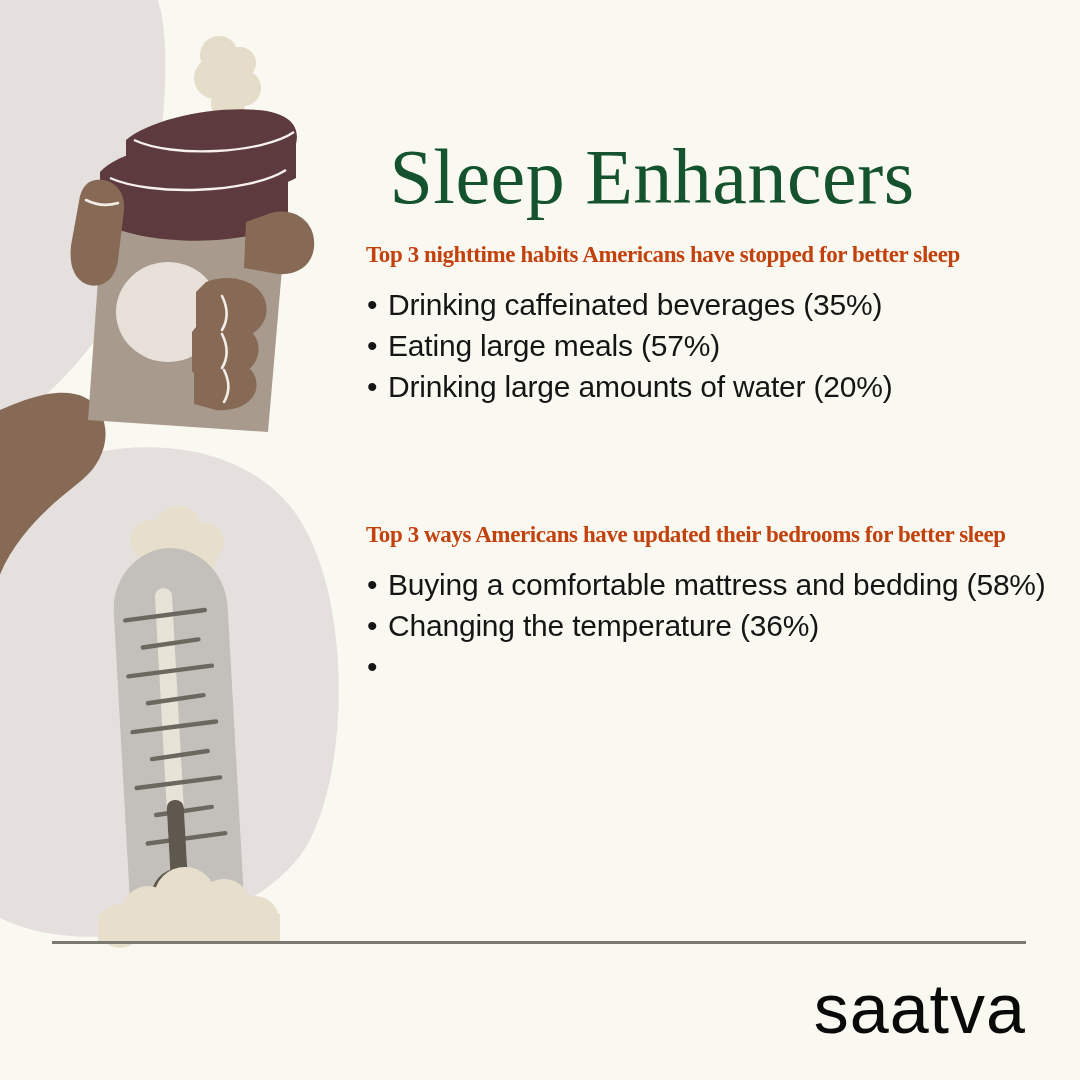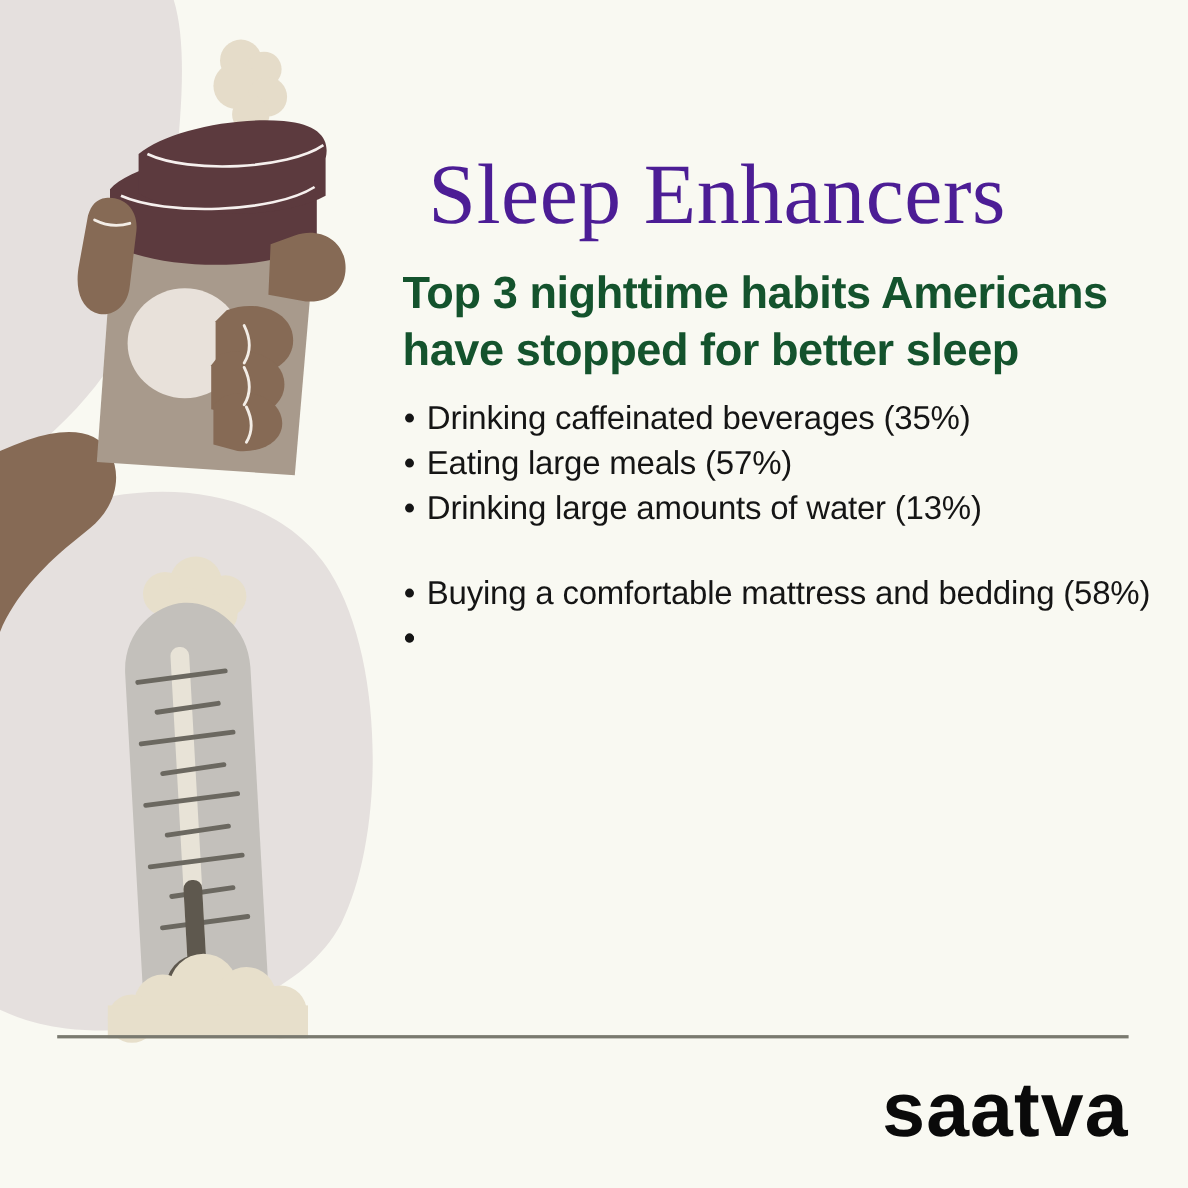--- a/index.html
+++ b/index.html
@@ -39,35 +39,35 @@
   .title {
     position: absolute;
     left: 0;
     top: 86px;
     width: 600px;
     text-align: center;
     font-family: "Liberation Serif", "DejaVu Serif", serif;
     font-size: 78px;
     font-weight: 400;
     letter-spacing: 0.5px;
-    color: #4c1d95;
+    color: #14532d;
     line-height: 1.0;
     white-space: nowrap;
   }
 
   .section { position: absolute; left: 14px; width: 686px; }
   .section-1 { top: 240px; }
   .section-2 { top: 520px; }
 
   .sec-head {
-    font-family: Liberation Sans, sans-serif;
-    font-size: 41px;
+    font-family: Liberation Serif, serif;
+    font-size: 23px;
     font-weight: 700;
     letter-spacing: -0.4px;
-    color: #14532d;
+    color: #c2410c;
     line-height: 1.28;
     margin: 0 0 16px 0;
   }
 
   .bullets {
     list-style: none;
     margin: 0;
     padding: 0;
   }
   .bullets li {
@@ -94,21 +94,21 @@
     width: 974px;
     height: 3px;
     background: #7A7A70;
   }
   .logo {
     position: absolute;
     right: 54px;
     top: 974px;
     font-family: "Liberation Sans", sans-serif;
     font-size: 70px;
-    font-weight: 700;
+    font-weight: 400;
     letter-spacing: 1px;
     color: #0A0A0A;
     line-height: 1;
   }
 </style>
 </head>
 <body>
 
 <div class="canvas">
 
@@ -210,33 +210,35 @@
         <li>
           <span class="dot">•</span>
           <span>Drinking caffeinated beverages (35%)</span>
         </li>
         <li>
           <span class="dot">•</span>
           <span>Eating large meals (57%)</span>
         </li>
         <li>
           <span class="dot">•</span>
-          <span>Drinking large amounts of water (13%)</span>
+          <span>Drinking large amounts of water (20%)</span>
         </li>
       </ul>
     </div>
 
     <div class="section section-2">
+      <h2 class="sec-head">Top 3 ways Americans have updated their bedrooms for better sleep</h2>
       <ul class="bullets">
         <li>
           <span class="dot">•</span>
           <span>Buying a comfortable mattress and bedding (58%)</span>
         </li>
         <li>
           <span class="dot">•</span>
+          <span>Changing the temperature (36%)</span>
         </li>
         <li>
           <span class="dot">•</span>
         </li>
       </ul>
     </div>
   </div>
 
   <div class="divider"></div>
   <div class="logo">saatva</div>

